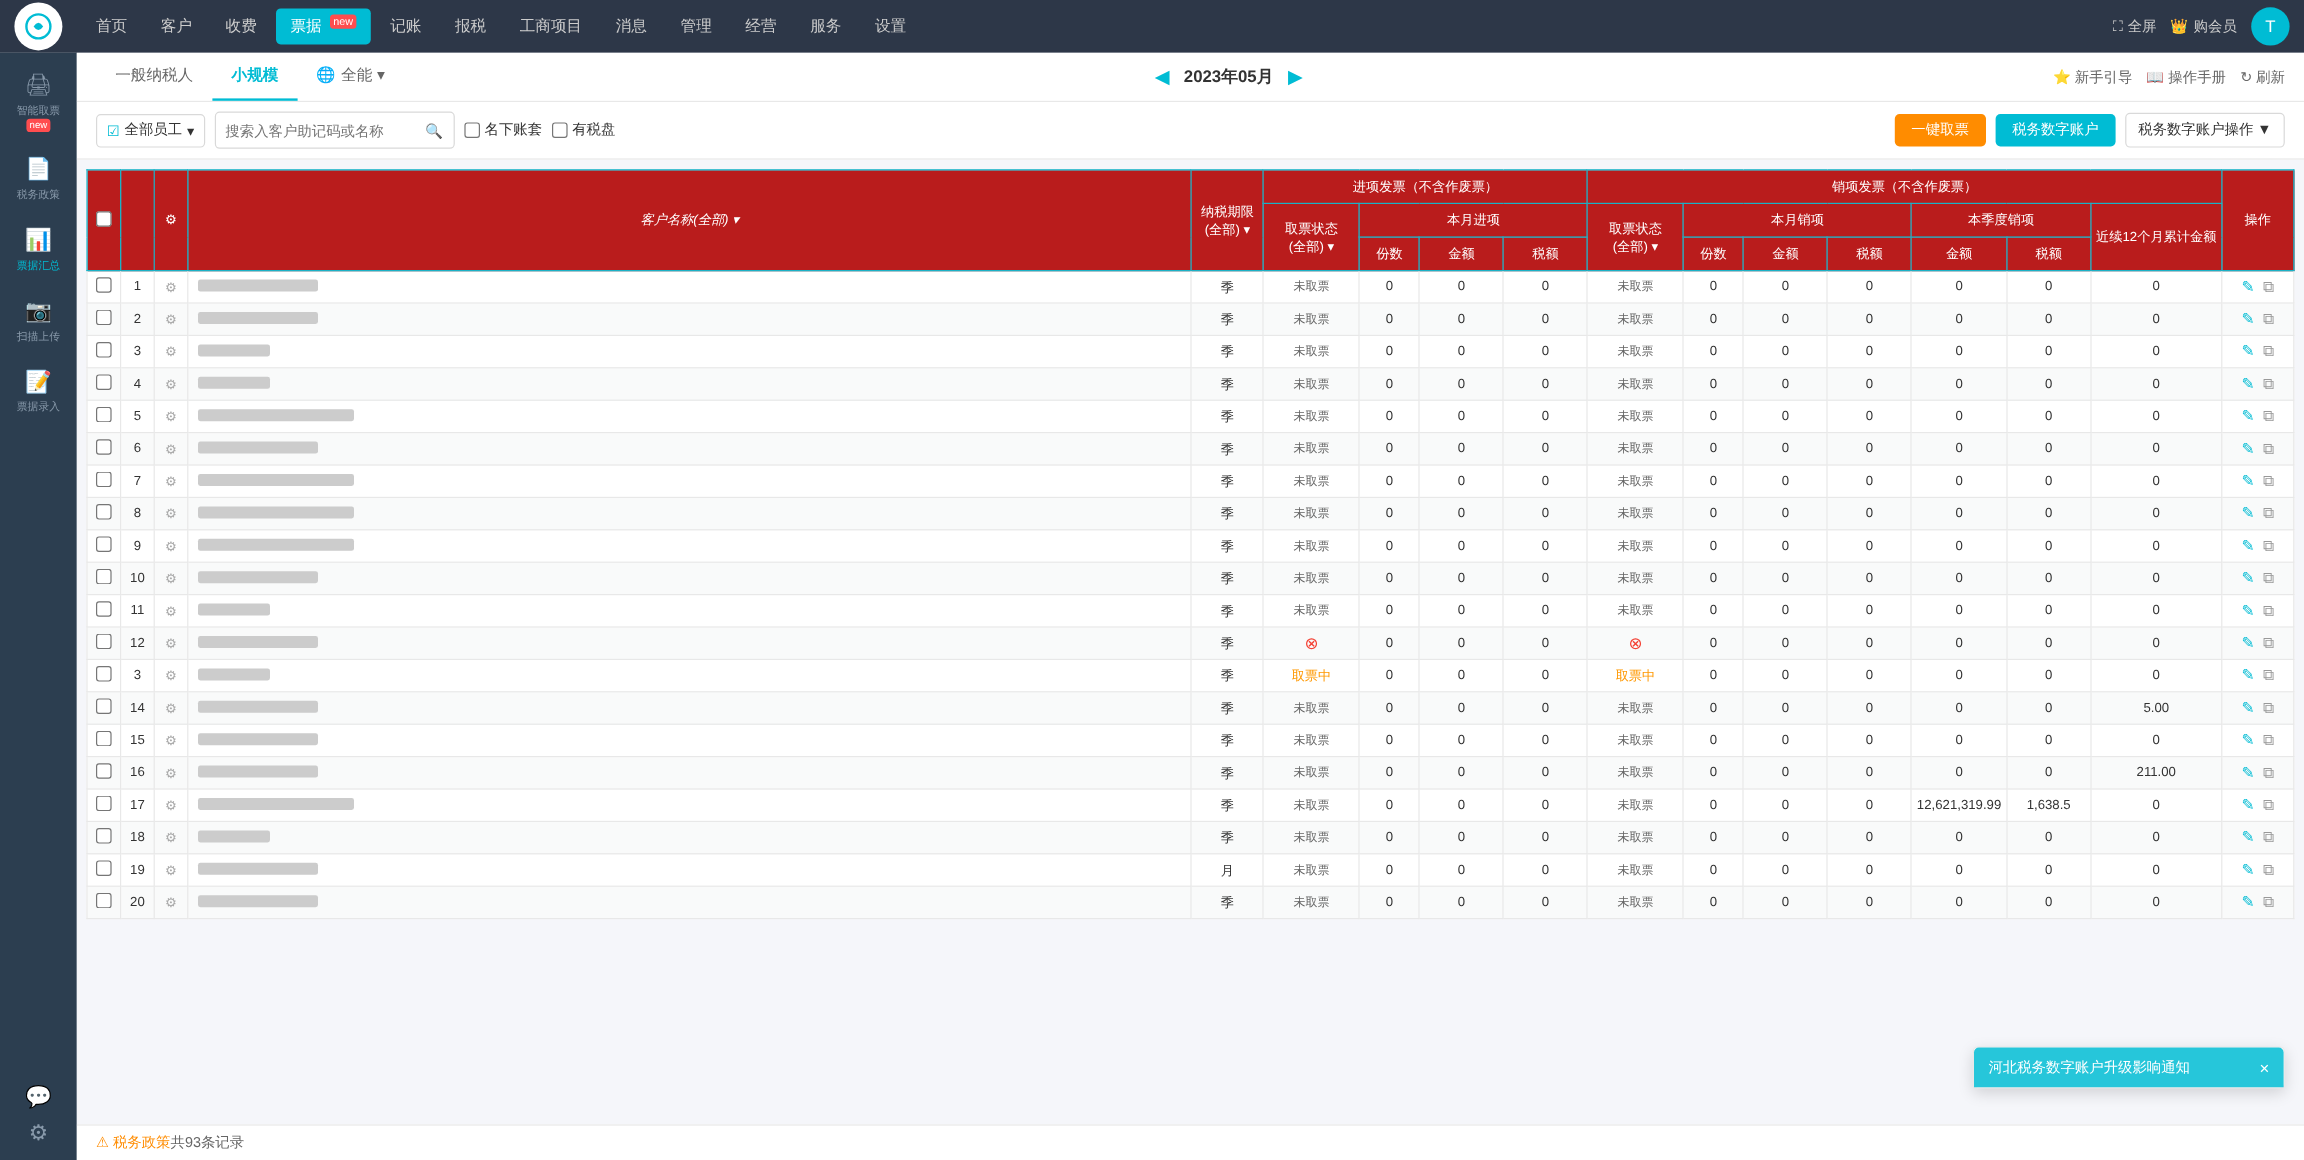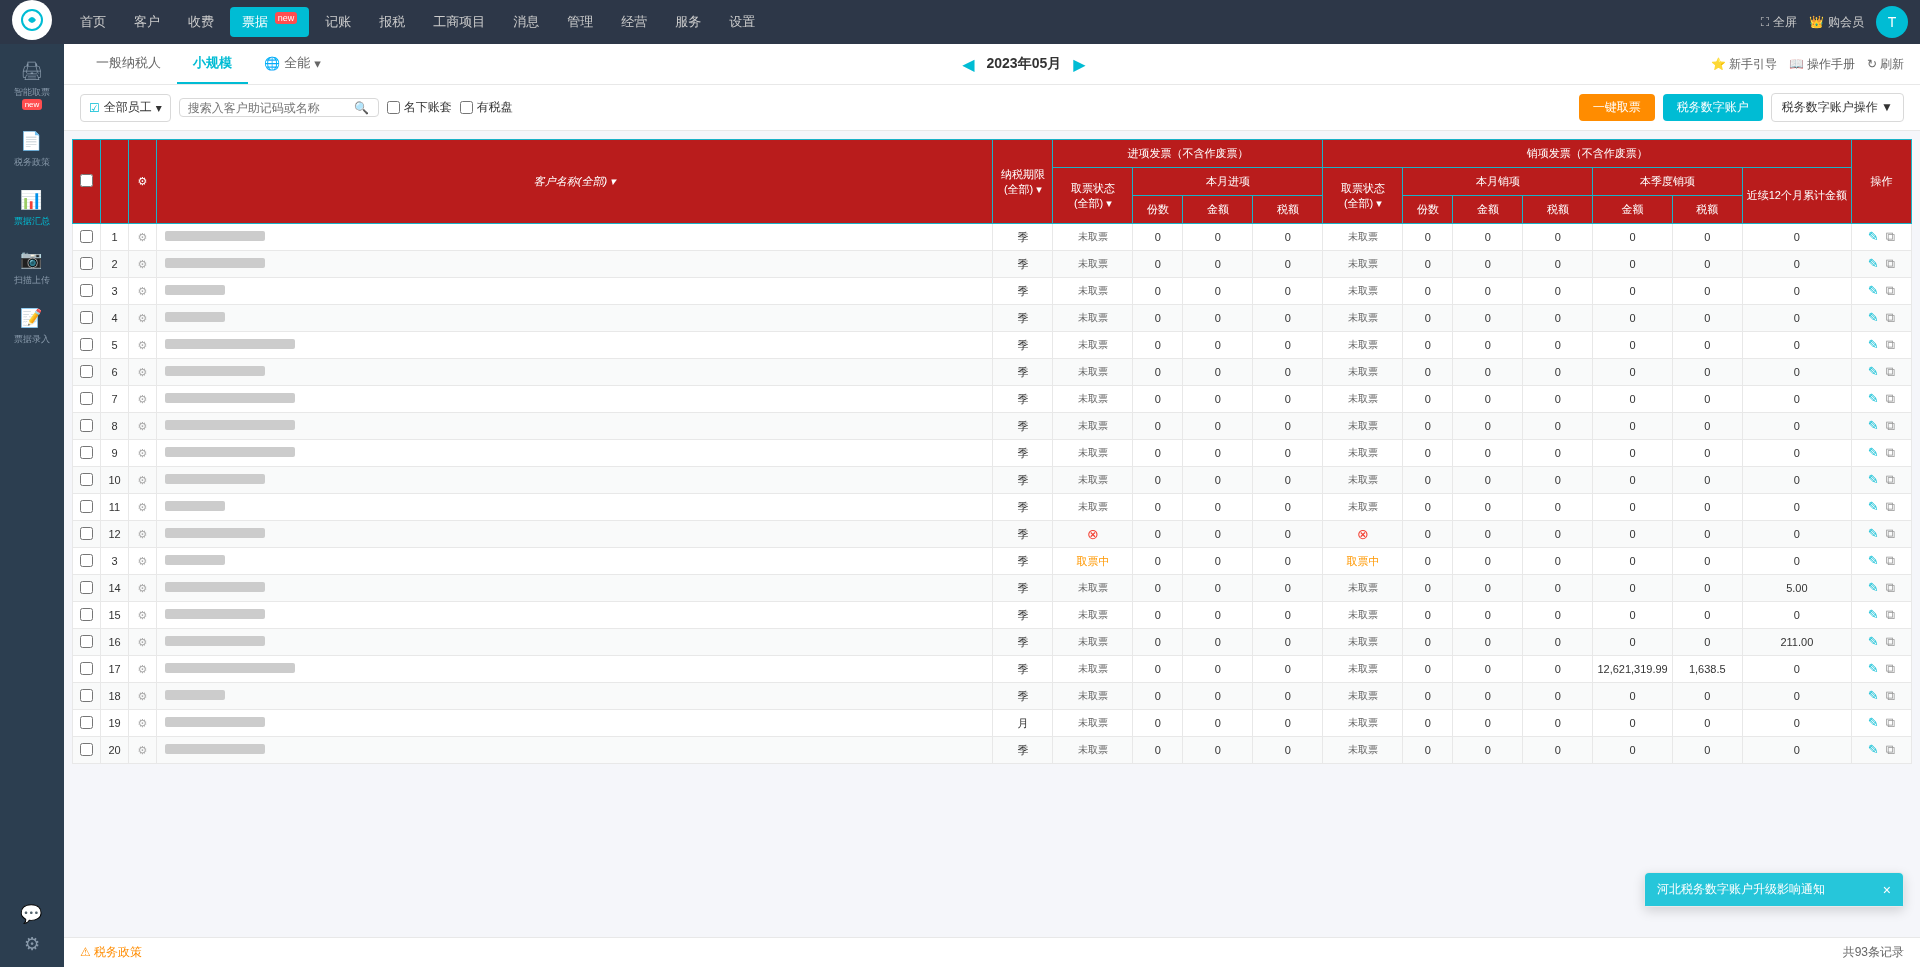--- a/index.html
+++ b/index.html
@@ -1,19 +1,19 @@
 <!DOCTYPE html>
 <html><head>
   <meta charset="utf-8">
   <style>
     * { box-sizing: border-box; margin: 0; padding: 0; }
     body { font-family: "Microsoft YaHei", Arial, sans-serif; font-size: 12px; background: #f0f2f5; color: #333; overflow: hidden; width: 1920px; height: 967px; }
 
     
-    .top-nav { background: #2d3748; height: 44px; display: flex; padding: 0 12px; }
+    .top-nav { background: #2d3748; height: 44px; display: flex; align-items: center; padding: 0 12px; }
     .top-nav .logo { width: 40px; height: 40px; background: #fff; border-radius: 50%; display: flex; align-items: center; justify-content: center; margin-right: 16px; flex-shrink: 0; }
     .top-nav .logo svg { width: 24px; height: 24px; }
     .nav-items { display: flex; align-items: center; flex: 1; gap: 4px; }
     .nav-item { color: #ccc; padding: 6px 12px; cursor: pointer; font-size: 13px; border-radius: 4px; white-space: nowrap; }
     .nav-item.active { background: #00bcd4; color: #fff; border-radius: 4px; }
     .nav-item .new-badge { background: #ff4d4f; color: #fff; font-size: 9px; padding: 1px 3px; border-radius: 3px; margin-left: 3px; vertical-align: top; }
     .nav-right { display: flex; align-items: center; gap: 12px; color: #ccc; font-size: 12px; }
     .nav-right span { cursor: pointer; display: flex; align-items: center; gap: 4px; }
     .nav-right .avatar { width: 32px; height: 32px; background: #00bcd4; border-radius: 50%; display: flex; align-items: center; justify-content: center; color: #fff; font-size: 14px; }
 
@@ -30,21 +30,21 @@
     
     .main-content { flex: 1; background: #f5f6fa; overflow: hidden; display: flex; flex-direction: column; }
     .sub-tab { padding: 10px 16px; cursor: pointer; font-size: 13px; color: #666; border-bottom: 2px solid transparent; white-space: nowrap; }
     .sub-tab.active { color: #00bcd4; border-bottom: 2px solid #00bcd4; font-weight: bold; }
 
     
     .toolbar { background: #fff; padding: 8px 16px; display: flex; align-items: center; justify-content: space-between; border-bottom: 1px solid #e8e8e8; }
     .toolbar-left { display: flex; align-items: center; gap: 8px; }
     .toolbar-right { display: flex; align-items: center; gap: 8px; }
     .select-box { border: 1px solid #d9d9d9; border-radius: 4px; padding: 4px 8px; font-size: 12px; display: flex; align-items: center; gap: 4px; cursor: pointer; background: #fff; height: 28px; }
-    .search-box { border: 1px solid #d9d9d9; border-radius: 4px; padding: 4px 8px; font-size: 12px; display: flex; align-items: center; gap: 4px; background: #fff; width: 200px; height: 19px; }
+    .search-box { border: 1px solid #d9d9d9; border-radius: 4px; padding: 4px 8px; font-size: 12px; display: flex; align-items: center; gap: 4px; background: #fff; width: 200px; height: 31px; }
     .search-box input { border: none; outline: none; font-size: 12px; flex: 1; color: #999; }
     .checkbox-label { display: flex; align-items: center; gap: 4px; font-size: 12px; color: #333; cursor: pointer; }
     .checkbox-label input { cursor: pointer; }
     .btn-primary { background: #ff8c00; color: #fff; border: none; border-radius: 4px; padding: 5px 14px; cursor: pointer; font-size: 12px; white-space: nowrap; }
     .btn-default { background: #00bcd4; color: #fff; border: none; border-radius: 4px; padding: 5px 14px; cursor: pointer; font-size: 12px; white-space: nowrap; }
     .btn-outline { background: #fff; color: #333; border: 1px solid #d9d9d9; border-radius: 4px; padding: 5px 10px; cursor: pointer; font-size: 12px; display: flex; align-items: center; gap: 4px; white-space: nowrap; }
 
     
     .date-nav { display: flex; align-items: center; gap: 8px; flex: 1; justify-content: center; }
     .date-nav .arrow { cursor: pointer; color: #00bcd4; font-size: 16px; padding: 0 4px; }
@@ -57,21 +57,21 @@
     .data-table td { font-size: 11px; padding: 5px 4px; text-align: center; border: 1px solid #e8e8e8; color: #333; white-space: nowrap; }
     .data-table tr:nth-child(even) td { background: #f9fafa; }
     .data-table .header-group { background: #26c6da; }
     .data-table .sub-header { background: #4dd0e1; }
     .status-badge { font-size: 10px; color: #666; }
     .status-picking { color: #ff9800; }
     .edit-icon { color: #00bcd4; cursor: pointer; font-size: 13px; }
     .copy-icon { color: #999; cursor: pointer; font-size: 13px; }
 
     
-    .table-footer { background: #fff; padding: 6px 16px; font-size: 12px; color: #666; border-top: 1px solid #e8e8e8; display: flex; align-items: center; justify-content: space-between; }
+    .table-footer { background: #fff; padding: 6px 16px; font-size: 12px; color: #666; border-top: 1px solid #e8e8e8; display: flex; align-items: center; }
     .policy-link { color: #ff8c00; cursor: pointer; }
 
     
     .notice-popup { position: fixed; right: 16px; bottom: 60px; width: 260px; background: #fff; border: 1px solid #e8e8e8; border-radius: 4px; box-shadow: 0 4px 12px rgba(0,0,0,0.15); z-index: 100; }
     .notice-popup-header { background: #26c6da; color: #fff; padding: 8px 12px; font-size: 12px; display: flex; justify-content: space-between; align-items: center; border-radius: 4px 4px 0 0; }
     .notice-popup-body { padding: 10px 12px; font-size: 11px; color: #333; line-height: 1.7; }
     .notice-popup-close { cursor: pointer; color: #fff; font-size: 14px; }
     .toolbar-right-links { display: flex; align-items: center; gap: 12px; font-size: 12px; color: #666; }
     .toolbar-right-links span { cursor: pointer; display: flex; align-items: center; gap: 3px; }
   </style>
@@ -137,21 +137,21 @@
     </div>
     <div class="sidebar-bottom">
       <div class="icon-box" style="color:#8899aa;cursor:pointer;">💬</div>
       <div class="icon-box" style="color:#8899aa;cursor:pointer;">⚙</div>
     </div>
   </div>
 
   <div class="main-content">
 
     <div style="background:#fff; border-bottom:1px solid #e8e8e8; display:flex; align-items:center; justify-content:space-between; padding:0 16px;">
-      <div style="display:flex;">
+      <div style="display:flex;font-family:Liberation Serif, serif;">
         <div class="sub-tab">一般纳税人</div>
         <div class="sub-tab active">小规模</div>
         <div class="sub-tab" style="display:flex;align-items:center;gap:4px;">
           <span>🌐</span>
           <span>全能</span>
           <span>▾</span>
         </div>
       </div>
       <div class="date-nav">
         <span class="arrow">◀</span>

